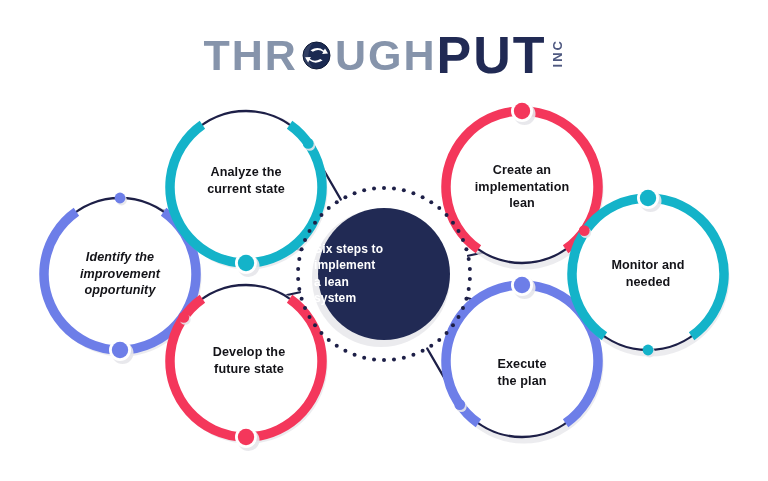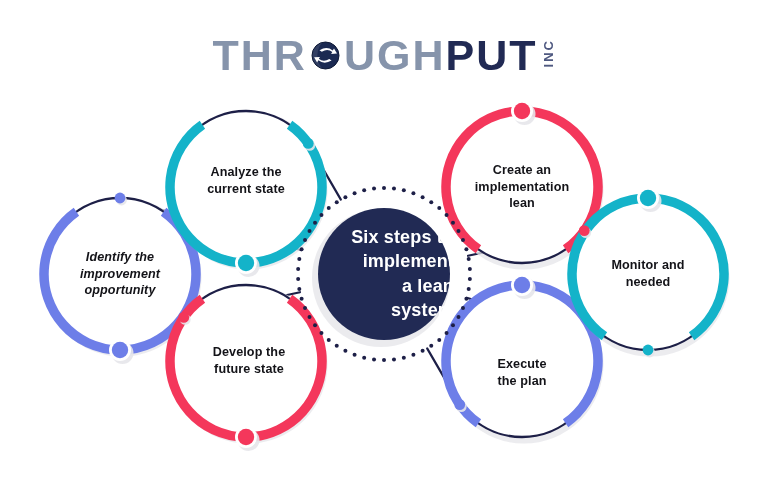--- a/index.html
+++ b/index.html
@@ -34,21 +34,21 @@
     letter-spacing: 1px;
     line-height: 1;
   }
   .logo-through {
     font-size: 43px;
     color: #8694ab;
     font-weight: 700;
     letter-spacing: 2px;
   }
   .logo-put {
-    font-size: 43px;
+    font-size: 52px;
     color: #212a54;
     font-weight: 700;
     letter-spacing: 2px;
   }
   .logo-globe {
     display: inline-block;
     width: 35px;
     height: 35px;
     position: relative;
     margin: 0 1px;
@@ -81,23 +81,23 @@
     font-size: 12.6px;
     font-weight: 700;
     line-height: 1.33;
     letter-spacing: 0.1px;
     width: 150px;
     transform: translate(-50%, -50%);
     pointer-events: none;
   }
   .center-label {
     position: absolute;
-    text-align: right;
+    text-align: left;
     color: #ffffff;
-    font-size: 18px;
+    font-size: 12px;
     font-weight: 700;
     line-height: 1.36;
     letter-spacing: 0.15px;
     width: 140px;
     transform: translate(-50%, -50%);
     pointer-events: none;
   }
 </style>
 </head>
 <body>

